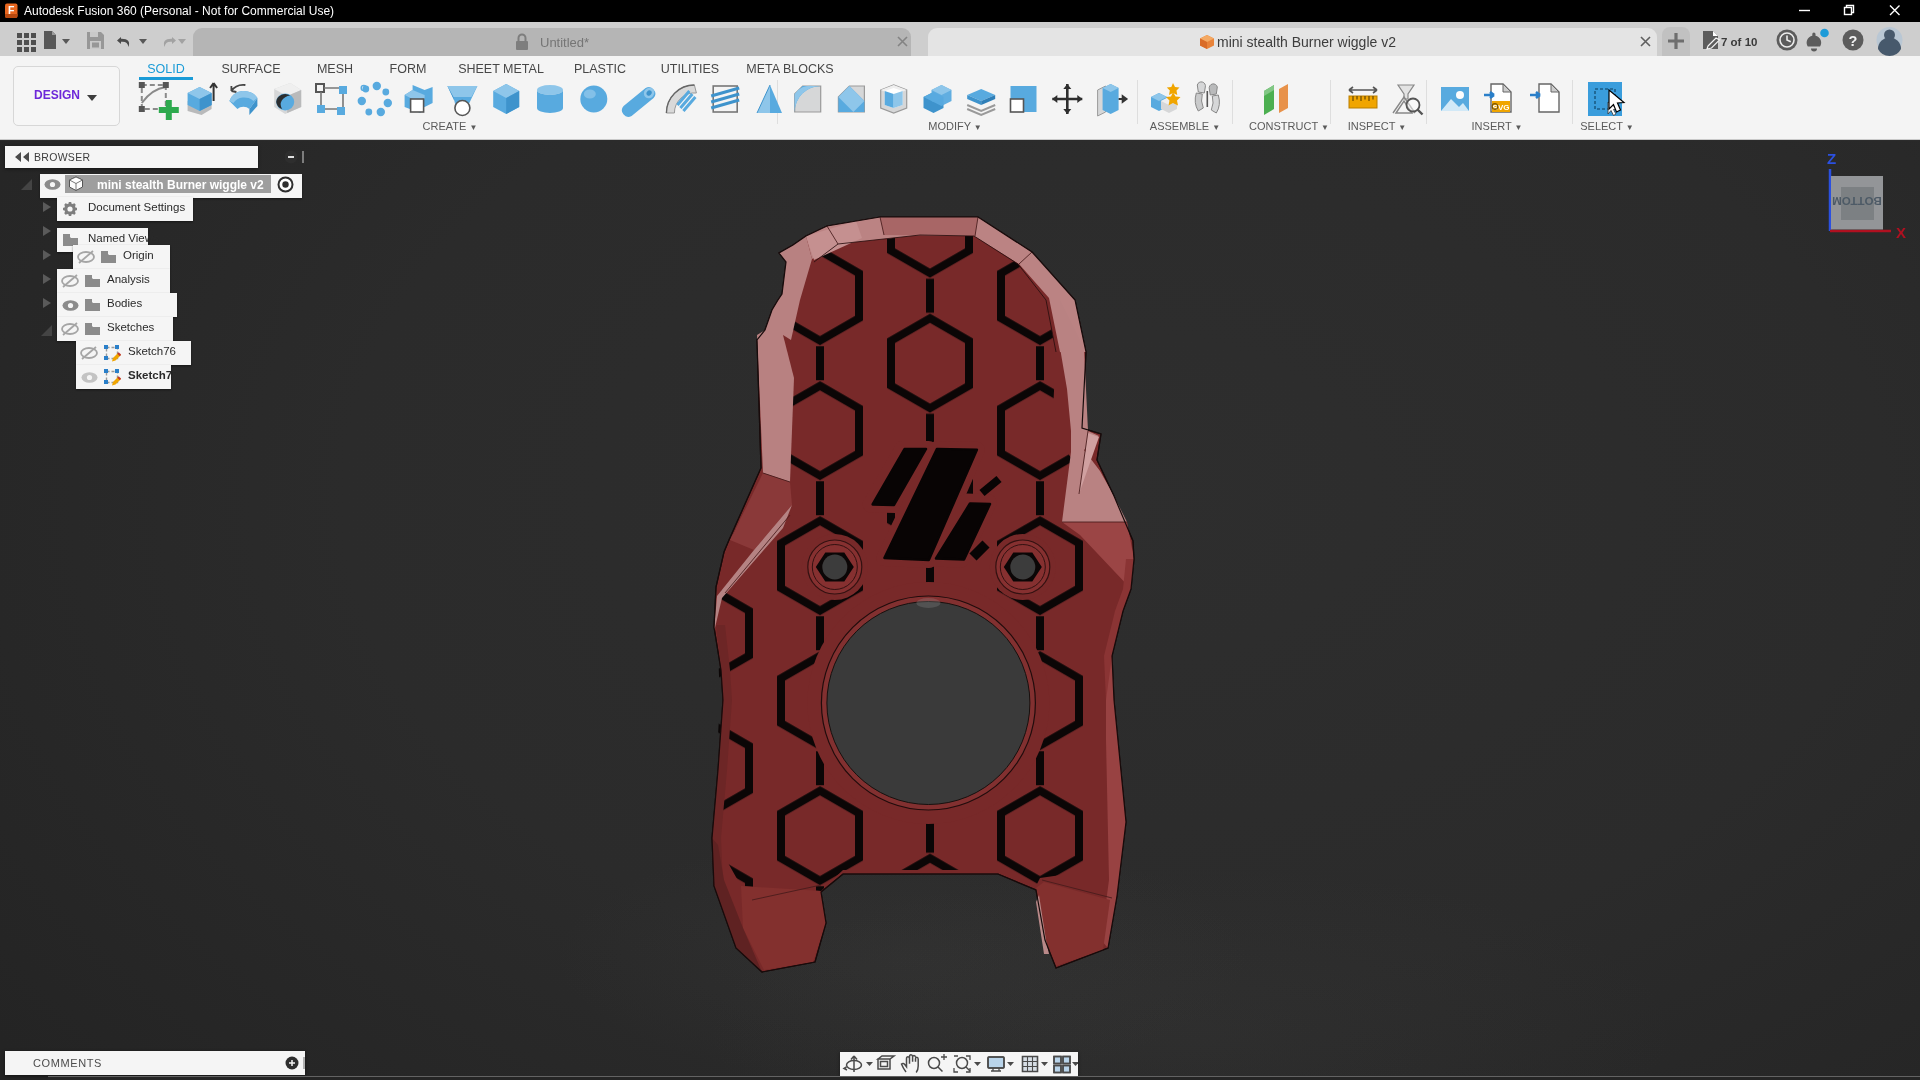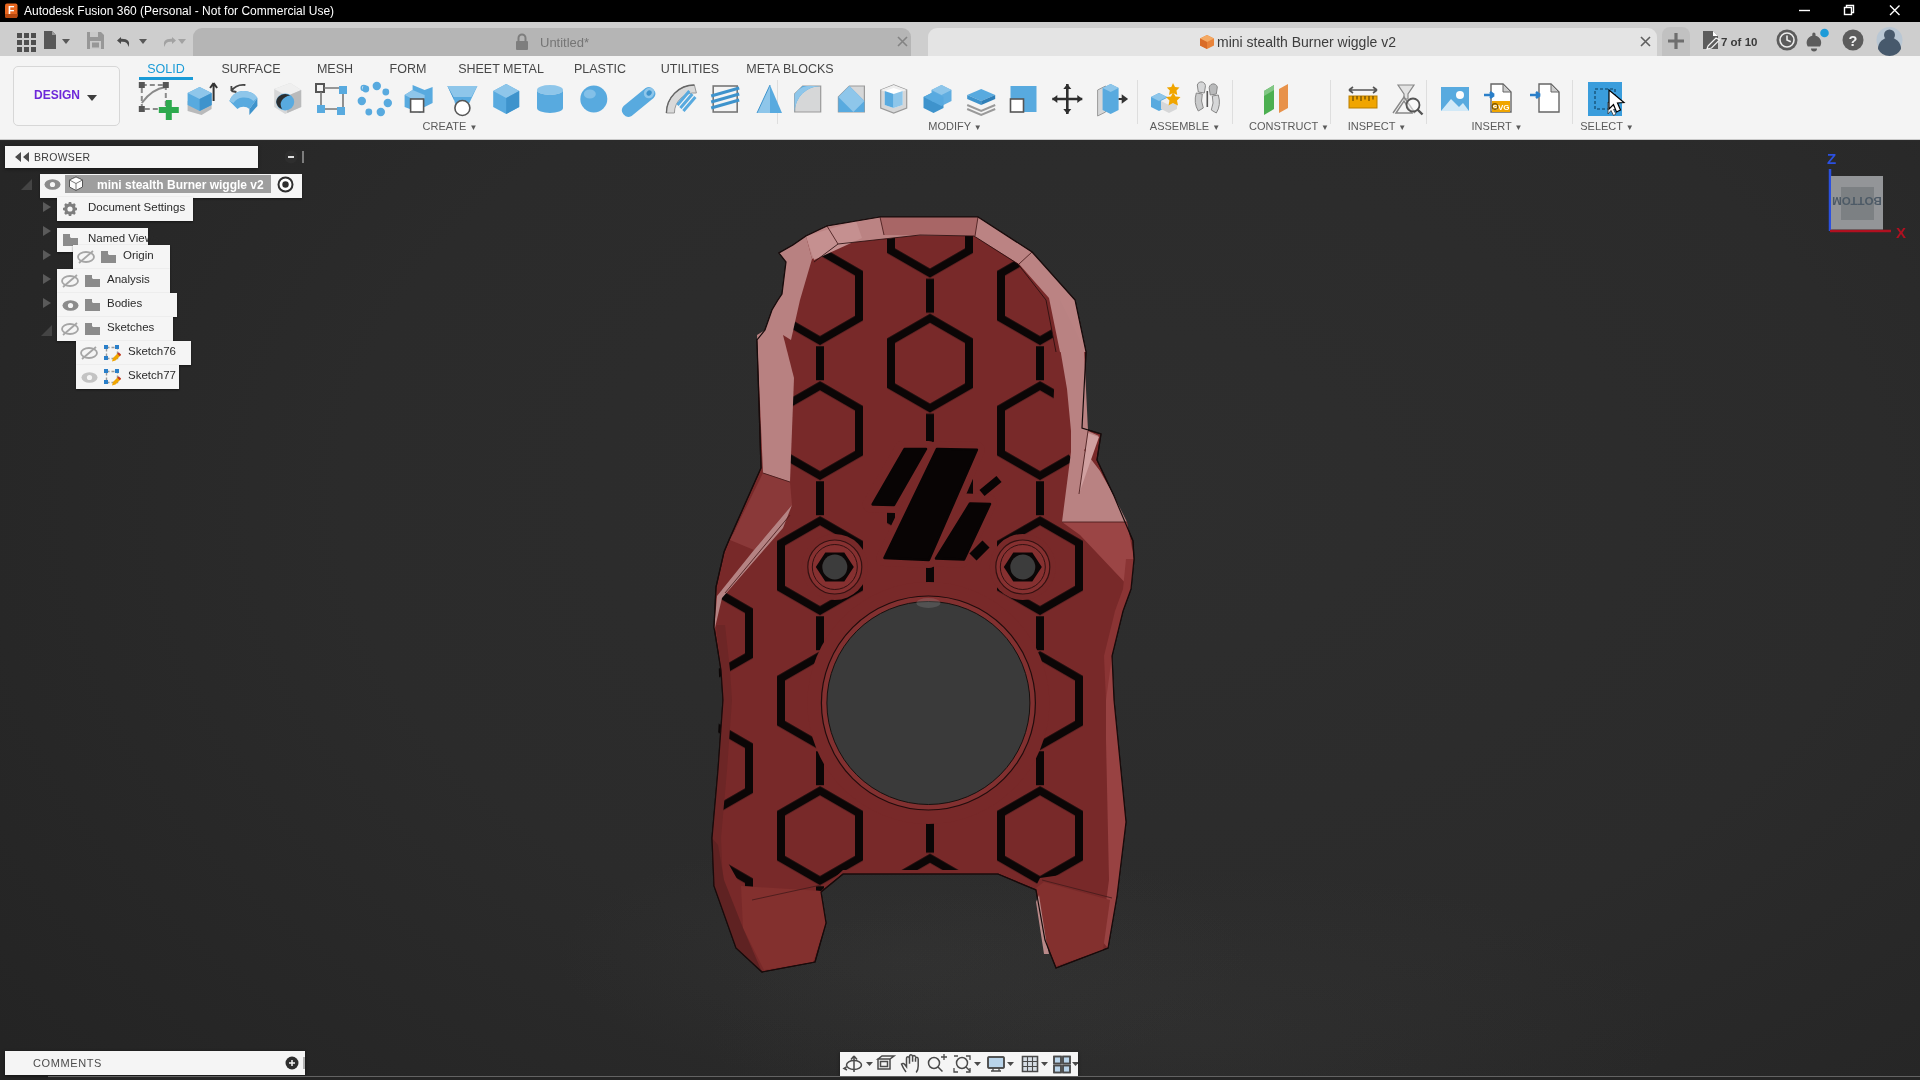--- a/index.html
+++ b/index.html
@@ -569,21 +569,21 @@
       <rect x="2.5" y="2.5" width="11" height="11" fill="none" stroke="#9a9a9a" stroke-width="1.4" stroke-dasharray="3 2"></rect>
       <rect x="0" y="0" width="4" height="4" fill="#2a7fc9"></rect>
           <rect x="11" y="0" width="4" height="4" fill="#2a7fc9"></rect>
           <rect x="0" y="11" width="4" height="4" fill="#2a7fc9"></rect>
       <path d="M9 13 l5 -5 l2.5 2.5 l-5 5 l-3.5 1 z" fill="#f0a500"></path>
       <path d="M14 8 l2.5 2.5" stroke="#c0392b" stroke-width="2"></path>
     </svg></div>
     <div class="rowlabel" style="left:52px;">Sketch76</div>
   </div>
 
-  <div class="brow" style="left:76px;top:364.5px;width:103px;">
+  <div class="brow" style="left:76px;top:364.5px;width:95px;font-weight:bold;">
     <svg class="abs" style="left:5px;top:7px" width="17" height="11">
       <ellipse cx="8.5" cy="5.5" rx="8" ry="5.2" fill="#c3c3c3"></ellipse>
       <circle cx="8.5" cy="5.5" r="2.6" fill="#f5f5f5"></circle>
     </svg>
     <div class="abs" style="left:28px;top:4px;"><svg width="17" height="17">
       <rect x="2.5" y="2.5" width="11" height="11" fill="none" stroke="#9a9a9a" stroke-width="1.4" stroke-dasharray="3 2"></rect>
       <rect x="0" y="0" width="4" height="4" fill="#2a7fc9"></rect>
           <rect x="11" y="0" width="4" height="4" fill="#2a7fc9"></rect>
           <rect x="0" y="11" width="4" height="4" fill="#2a7fc9"></rect>
       <path d="M9 13 l5 -5 l2.5 2.5 l-5 5 l-3.5 1 z" fill="#f0a500"></path>

